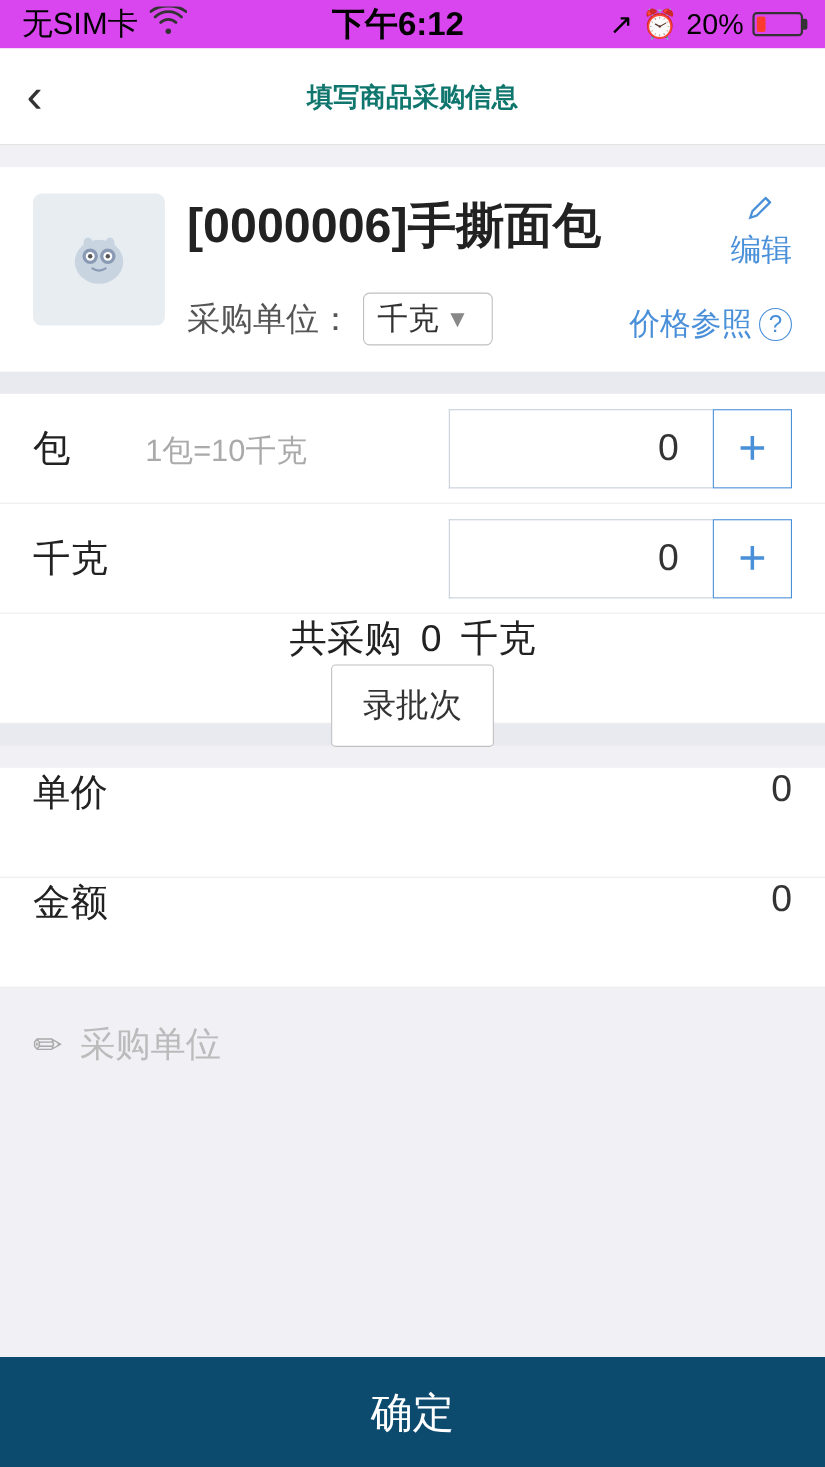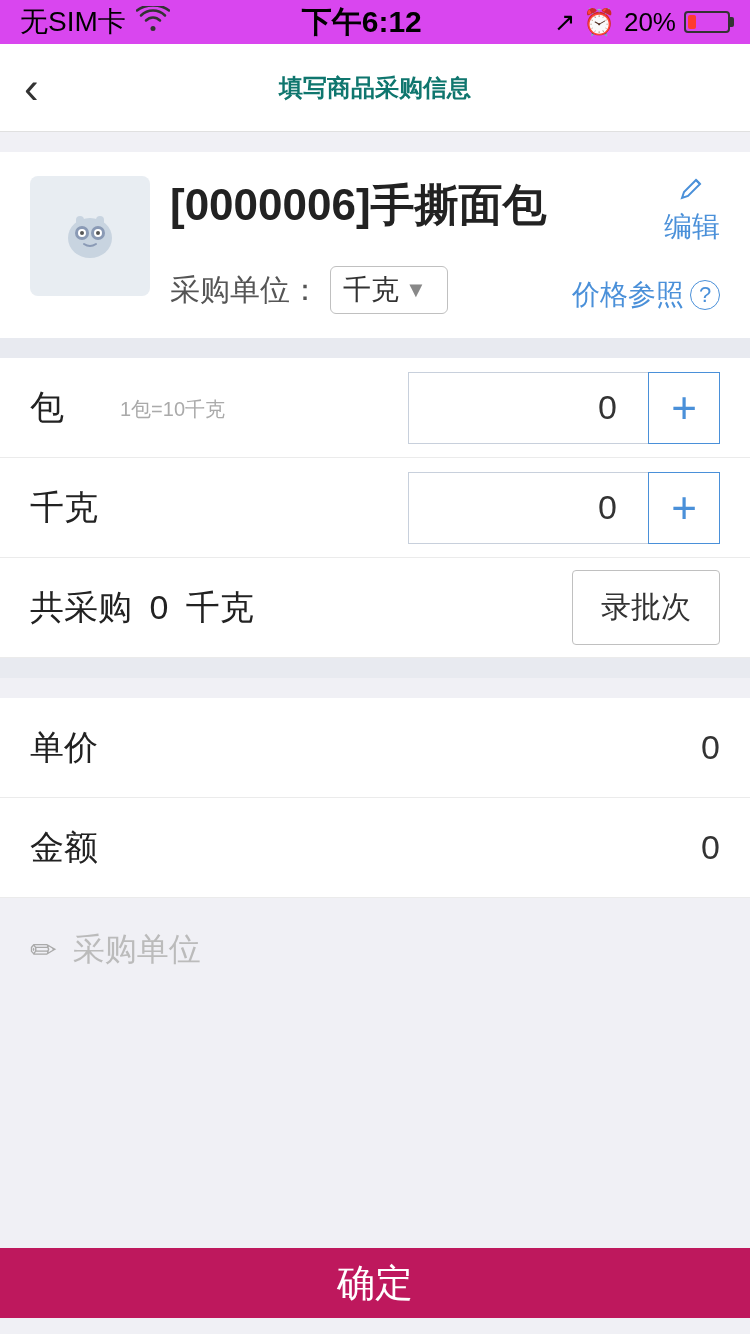--- a/index.html
+++ b/index.html
@@ -152,23 +152,23 @@
       padding: 0 30px;
       height: 100px;
       border-bottom: 1px solid #ebebeb;
     }
     .input-row-label {
       font-size: 34px;
       color: #222;
       min-width: 80px;
     }
     .input-row-sub {
-      font-size: 20px;
+      font-size: 28px;
       color: #aaa;
-      margin-left: 10px;
+      margin-left: 22px;
       margin-top: 4px;
     }
     .input-row-right {
       margin-left: auto;
       display: flex;
       align-items: center;
       gap: 0;
     }
     .qty-input {
       width: 240px;
@@ -197,20 +197,21 @@
 
     
     .summary-row {
       display: flex;
       align-items: center;
       justify-content: space-between;
       padding: 0 30px;
       height: 100px;
       background: #fff;
       border-bottom: 1px solid #ebebeb;
+      flex-direction: column;
     }
     .summary-text {
       font-size: 34px;
       color: #222;
     }
     .batch-btn {
       border: 1.5px solid #c0c0c0;
       background: #fff;
       color: #333;
       font-size: 30px;
@@ -219,21 +220,21 @@
       border-radius: 4px;
     }
 
     
     .price-section {
       background: #fff;
       margin-top: 20px;
     }
     .price-row {
       display: flex;
-      align-items: center;
+      align-items: flex-start;
       justify-content: space-between;
       padding: 0 30px;
       height: 100px;
       border-bottom: 1px solid #ebebeb;
       gap: 32px;
     }
     .price-row-label {
       font-size: 34px;
       color: #222;
     }
@@ -264,25 +265,25 @@
     
     .content-area {
       background: #f0f0f5;
       flex: 1;
       min-height: 300px;
     }
 
     
     .confirm-btn {
       position: fixed;
-      bottom: 16px;
+      bottom: 0;
       left: 0;
       width: 750px;
-      height: 70px;
-      background: #be185d;
+      height: 100px;
+      background: #0c4a6e;
       color: #fff;
       font-size: 38px;
       font-weight: 500;
       border: none;
       cursor: pointer;
       display: flex;
       align-items: center;
       justify-content: center;
     }
   </style>

